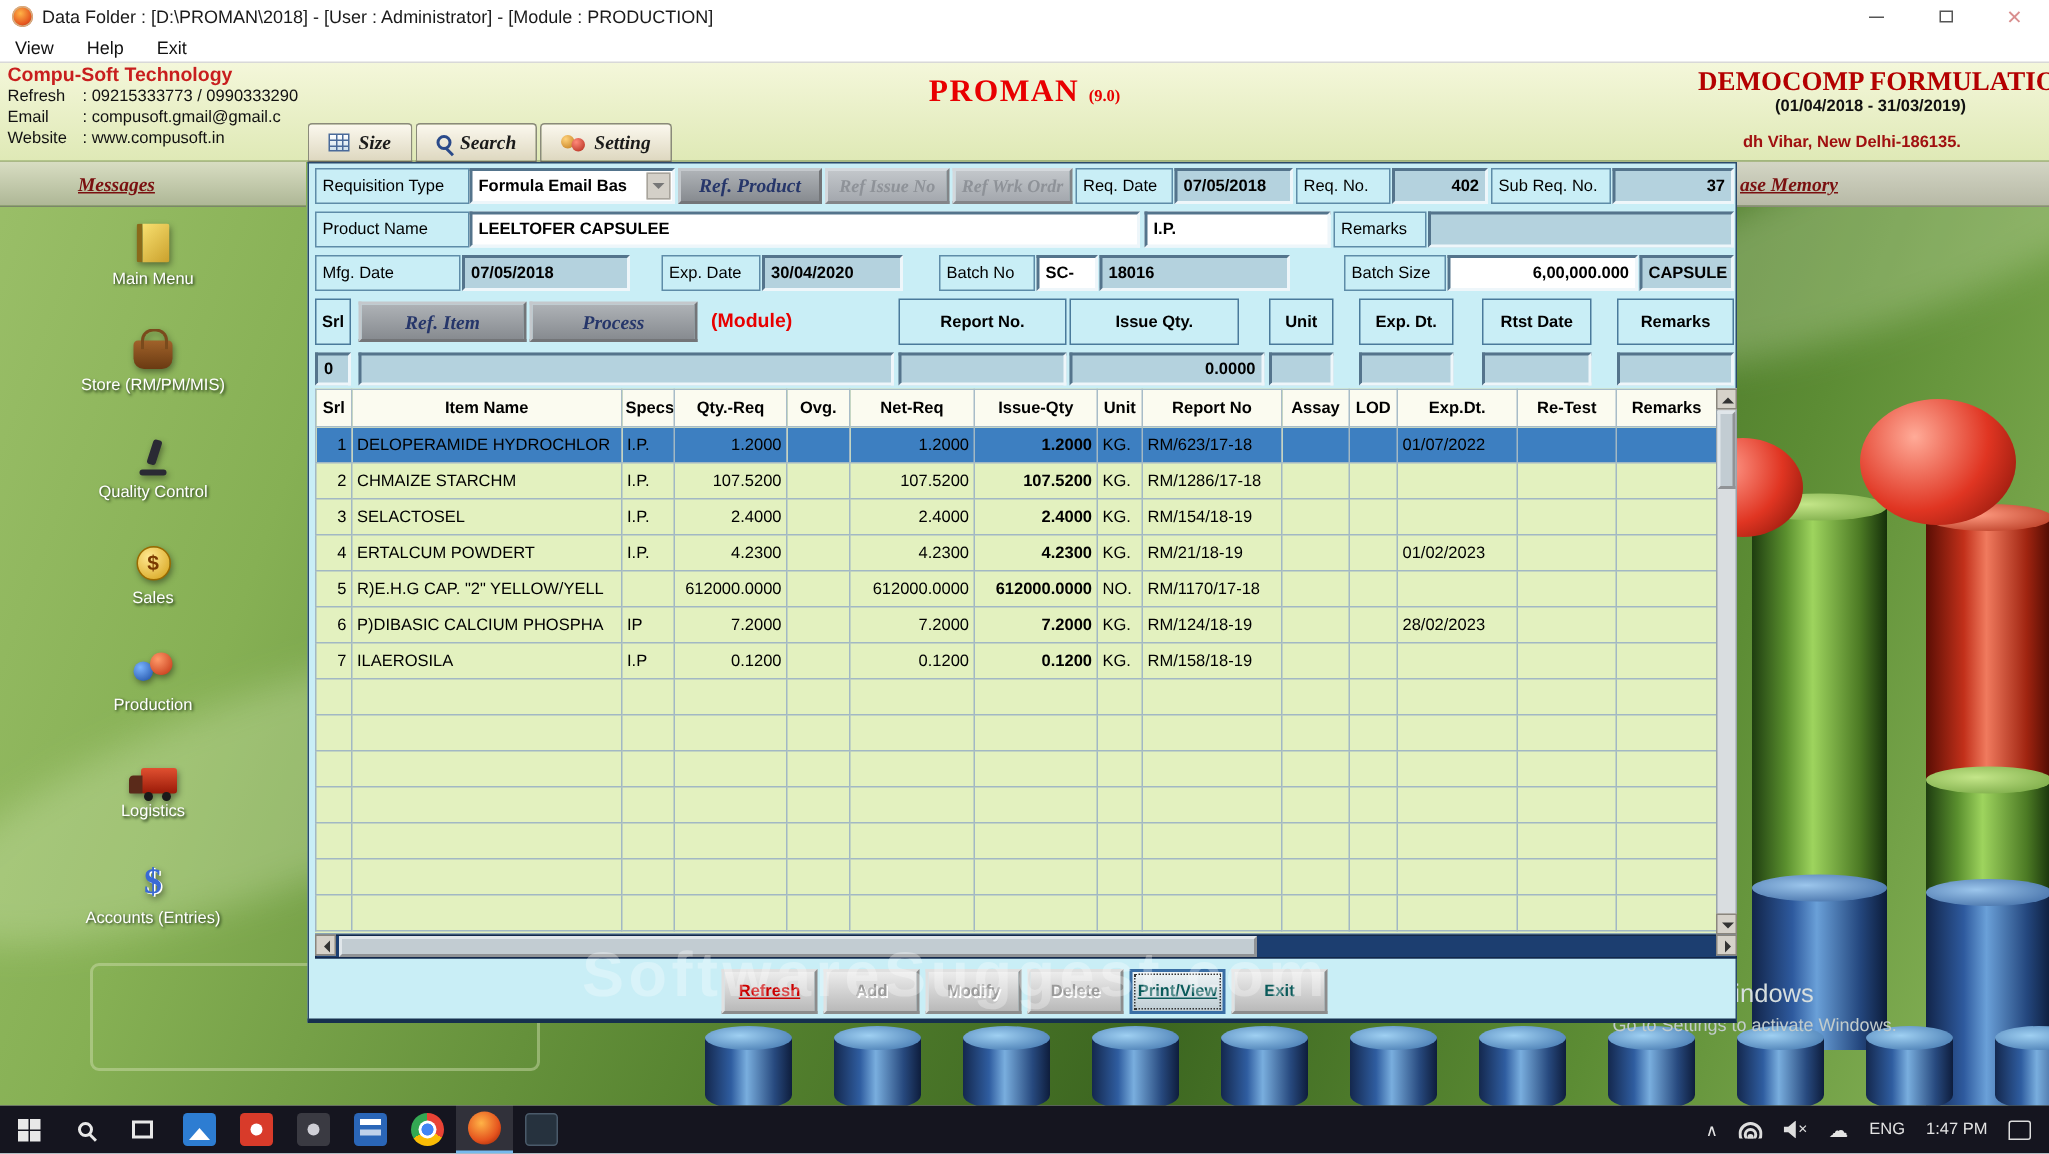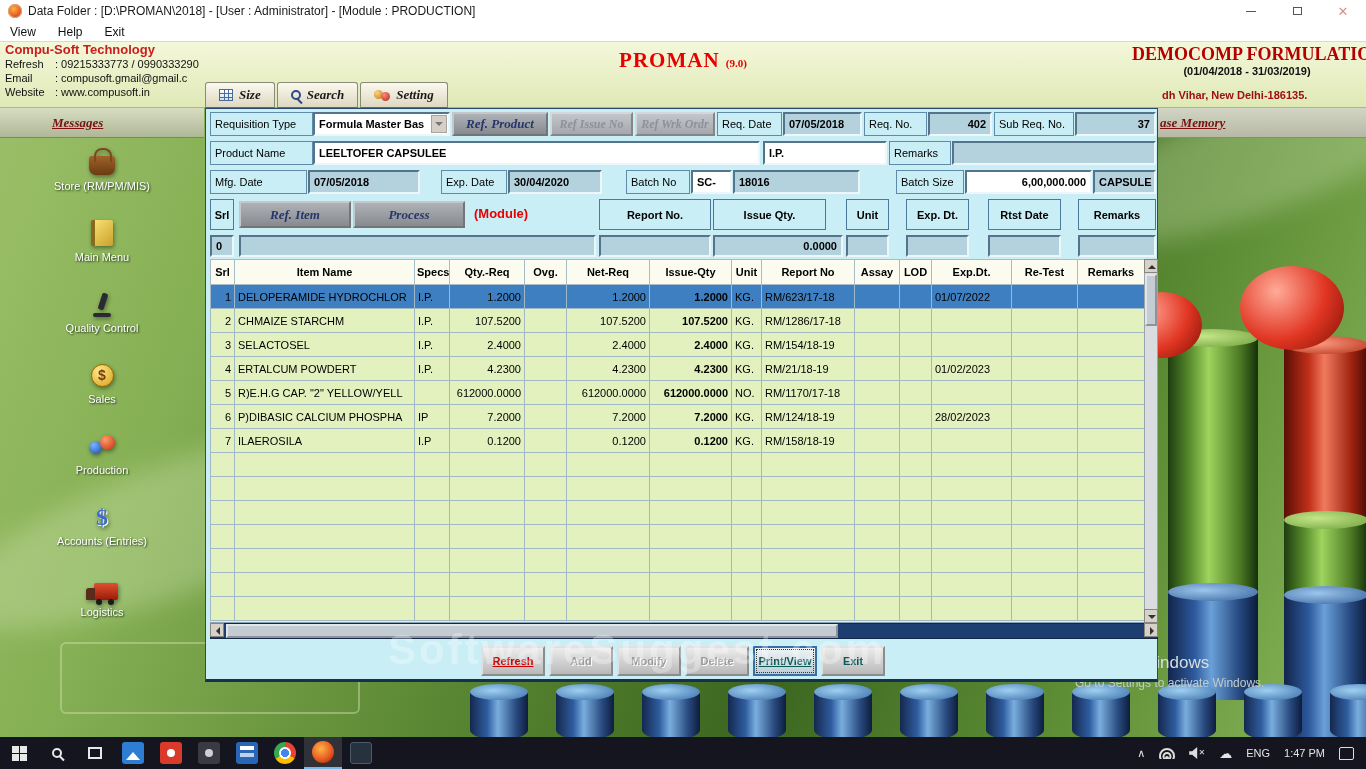--- a/index.html
+++ b/index.html
@@ -284,29 +284,29 @@
 <div class="strip-left">
   <span class="link-red">Messages</span>
 </div>
 <div class="strip-right">
   <span class="link-red">ase Memory</span>
 </div>
 
 <div class="sidebar">
     <div class="sb-item">
       <div class="sb-icon">
-        <div class="basket-icon"></div>
-      </div>
-      <div class="sb-label">Store (RM/PM/MIS)</div>
+        <div class="book-icon"></div>
+      </div>
+      <div class="sb-label">Main Menu</div>
     </div>
     <div class="sb-item">
       <div class="sb-icon">
-        <div class="book-icon"></div>
-      </div>
-      <div class="sb-label">Main Menu</div>
+        <div class="basket-icon"></div>
+      </div>
+      <div class="sb-label">Store (RM/PM/MIS)</div>
     </div>
     <div class="sb-item">
       <div class="sb-icon">
         <div class="microscope-icon"></div>
       </div>
       <div class="sb-label">Quality Control</div>
     </div>
     <div class="sb-item">
       <div class="sb-icon">
         <div class="sales-icon"></div>
@@ -314,37 +314,37 @@
       <div class="sb-label">Sales</div>
     </div>
     <div class="sb-item">
       <div class="sb-icon">
         <div class="gears-icon"></div>
       </div>
       <div class="sb-label">Production</div>
     </div>
     <div class="sb-item">
       <div class="sb-icon">
-        <div class="dollar-icon"></div>
-      </div>
-      <div class="sb-label">Accounts (Entries)</div>
+        <div class="truck-icon"></div>
+      </div>
+      <div class="sb-label">Logistics</div>
     </div>
     <div class="sb-item">
       <div class="sb-icon">
-        <div class="truck-icon"></div>
-      </div>
-      <div class="sb-label">Logistics</div>
+        <div class="dollar-icon"></div>
+      </div>
+      <div class="sb-label">Accounts (Entries)</div>
     </div>
   </div>
 
 <div class="panel">
 
   <div class="lbl" style="left:4px;top:3px;width:103px;height:24px">Requisition Type</div>
   <div class="fld white" style="left:107px;top:3px;width:137px;height:24px">
-    <span style="overflow:hidden;white-space:nowrap">Formula Master Bas</span>
+    <span style="overflow:hidden;white-space:nowrap">Formula Email Bas</span>
     <span class="dd-arrow"></span>
   </div>
   <div class="btn-dark" style="left:246px;top:3px;width:96px;height:24px">Ref. Product</div>
   <div class="btn-ghost" style="left:344px;top:3px;width:83px;height:24px">Ref Issue No</div>
   <div class="btn-ghost" style="left:429px;top:3px;width:80px;height:24px">Ref Wrk Ordr</div>
   <div class="lbl" style="left:511px;top:3px;width:65px;height:24px">Req. Date</div>
   <div class="fld" style="left:577px;top:3px;width:79px;height:24px">07/05/2018</div>
   <div class="lbl" style="left:658px;top:3px;width:63px;height:24px">Req. No.</div>
   <div class="fld num" style="left:722px;top:3px;width:64px;height:24px">402</div>
   <div class="lbl" style="left:788px;top:3px;width:80px;height:24px">Sub Req. No.</div>

